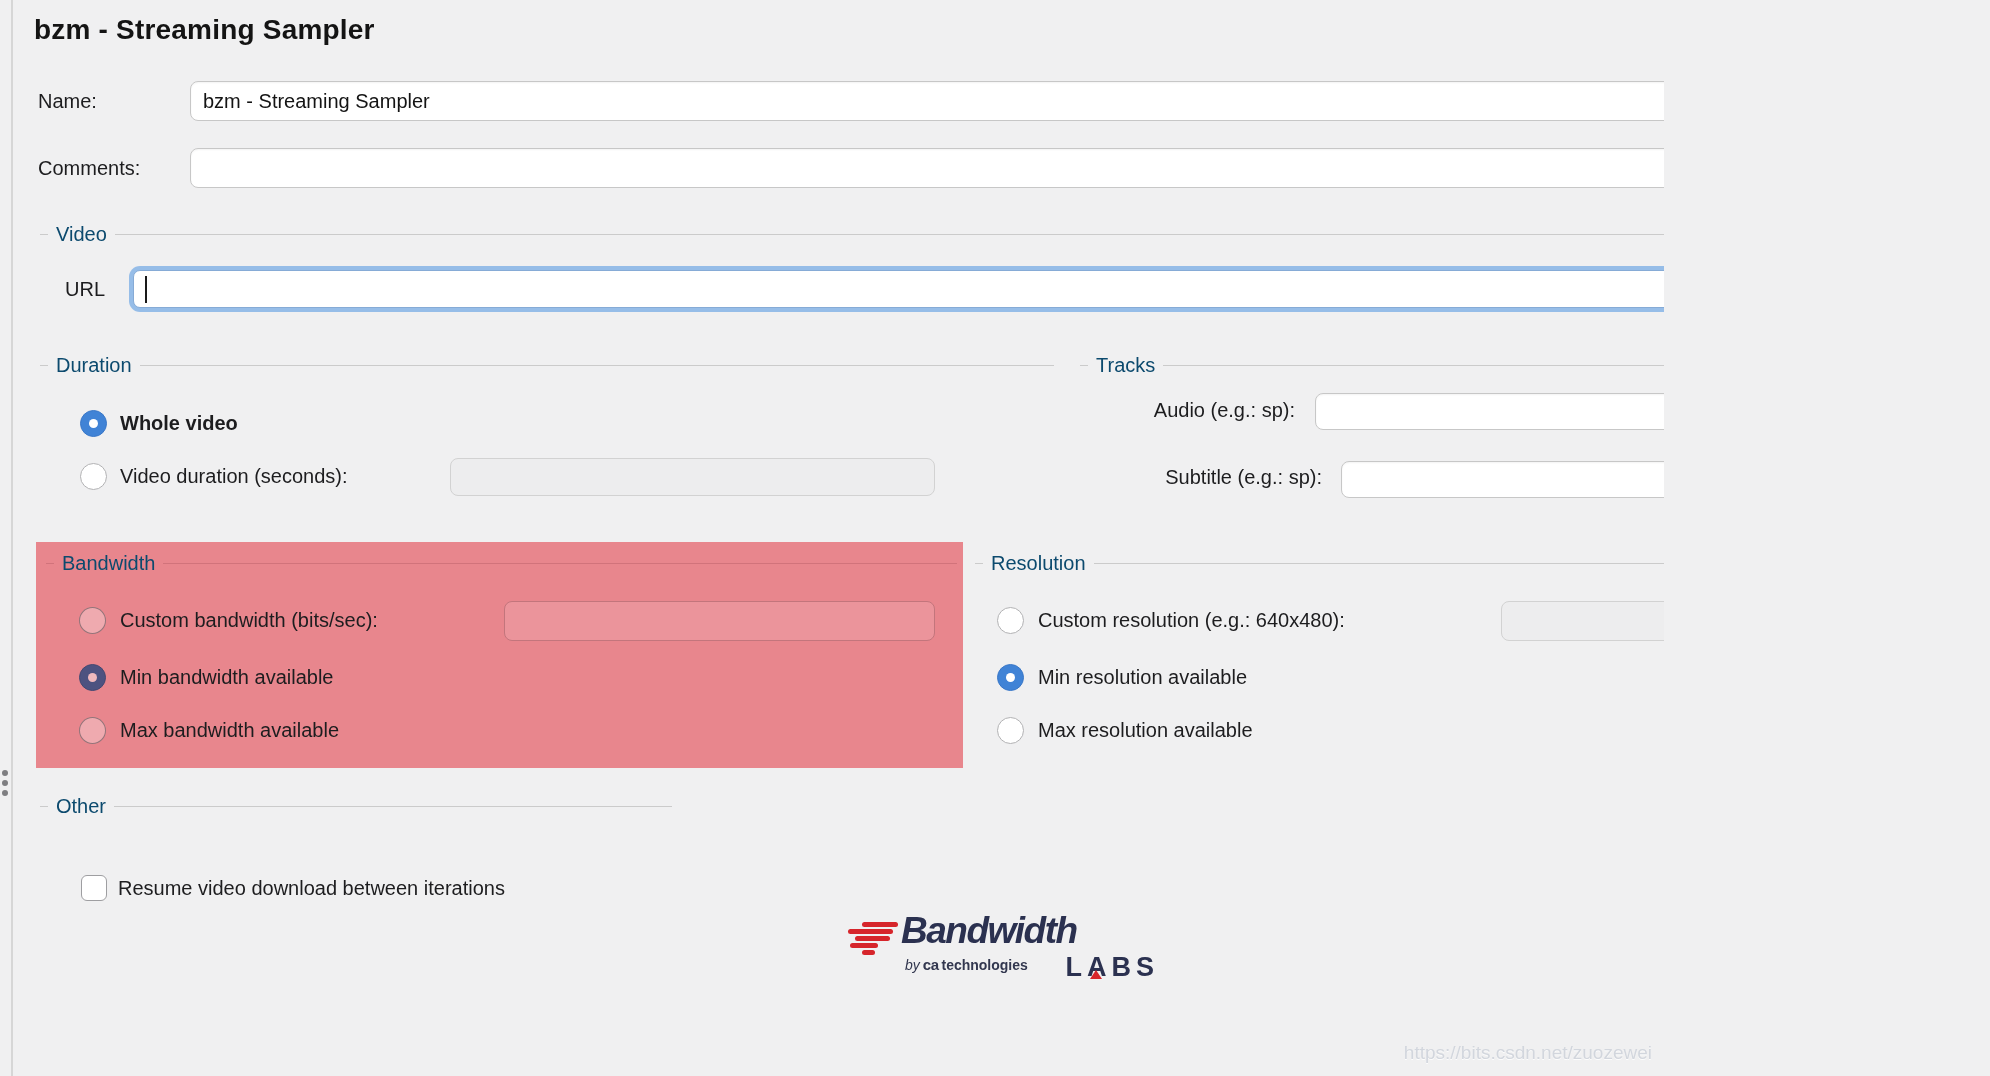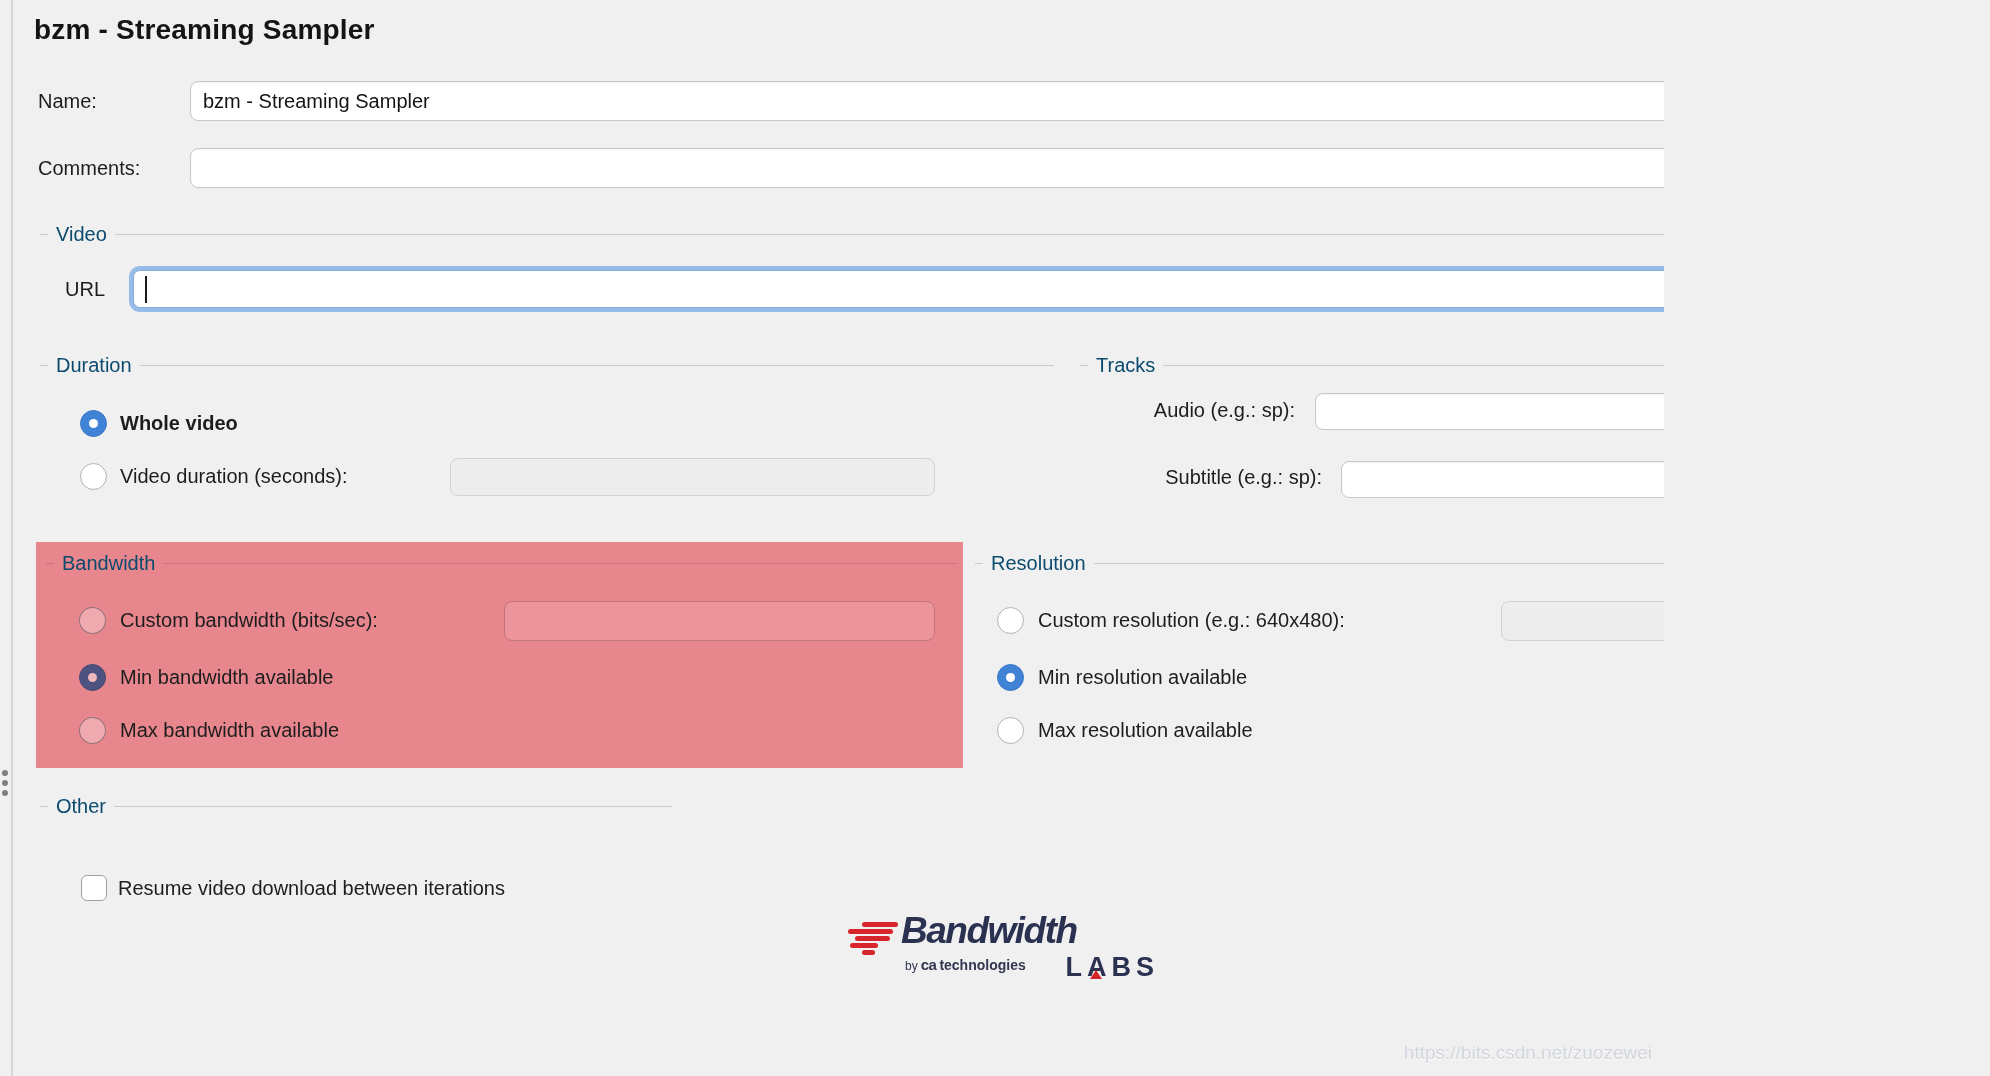--- a/index.html
+++ b/index.html
@@ -65,21 +65,21 @@
 
   .checkbox{position:absolute;width:26px;height:26px;box-sizing:border-box;background:#fff;
     border:1.5px solid #9e9ea1;border-radius:6px;cursor:pointer;}
 
   
   .logo{position:absolute;left:845px;top:912px;width:314px;height:76px;}
   .logo .bar{position:absolute;height:4.5px;border-radius:2.5px;}
   .brand{position:absolute;left:56px;top:-2px;font-size:37px;font-weight:700;font-style:italic;
     letter-spacing:-1.5px;white-space:nowrap;}
   .byline{position:absolute;left:60px;top:44px;white-space:nowrap;}
-  .byline .by{font-size:12px;font-weight:400;margin-right:3px;}
+  .byline .by{font-size:14px;font-weight:400;margin-right:3px;font-style:italic;}
   .byline .ca{font-size:15px;font-weight:800;letter-spacing:-.5px;margin-right:3px;}
   .byline .co{font-size:14px;font-weight:700;}
   .labs{position:absolute;right:0;top:40px;font-size:27px;font-weight:700;letter-spacing:5px;white-space:nowrap;}
   .labs .awrap{position:relative;display:inline-block;}
   .labs .tri{position:absolute;left:3px;bottom:4px;width:0;height:0;
     border-left:6px solid transparent;border-right:6px solid transparent;border-bottom:9px solid #d6252b;}
 
   .watermark{position:absolute;right:12px;top:1042px;font-size:19px;color:rgba(208,212,219,.95);
     text-shadow:0 1px 0 rgba(255,255,255,.8);}
 </style>

